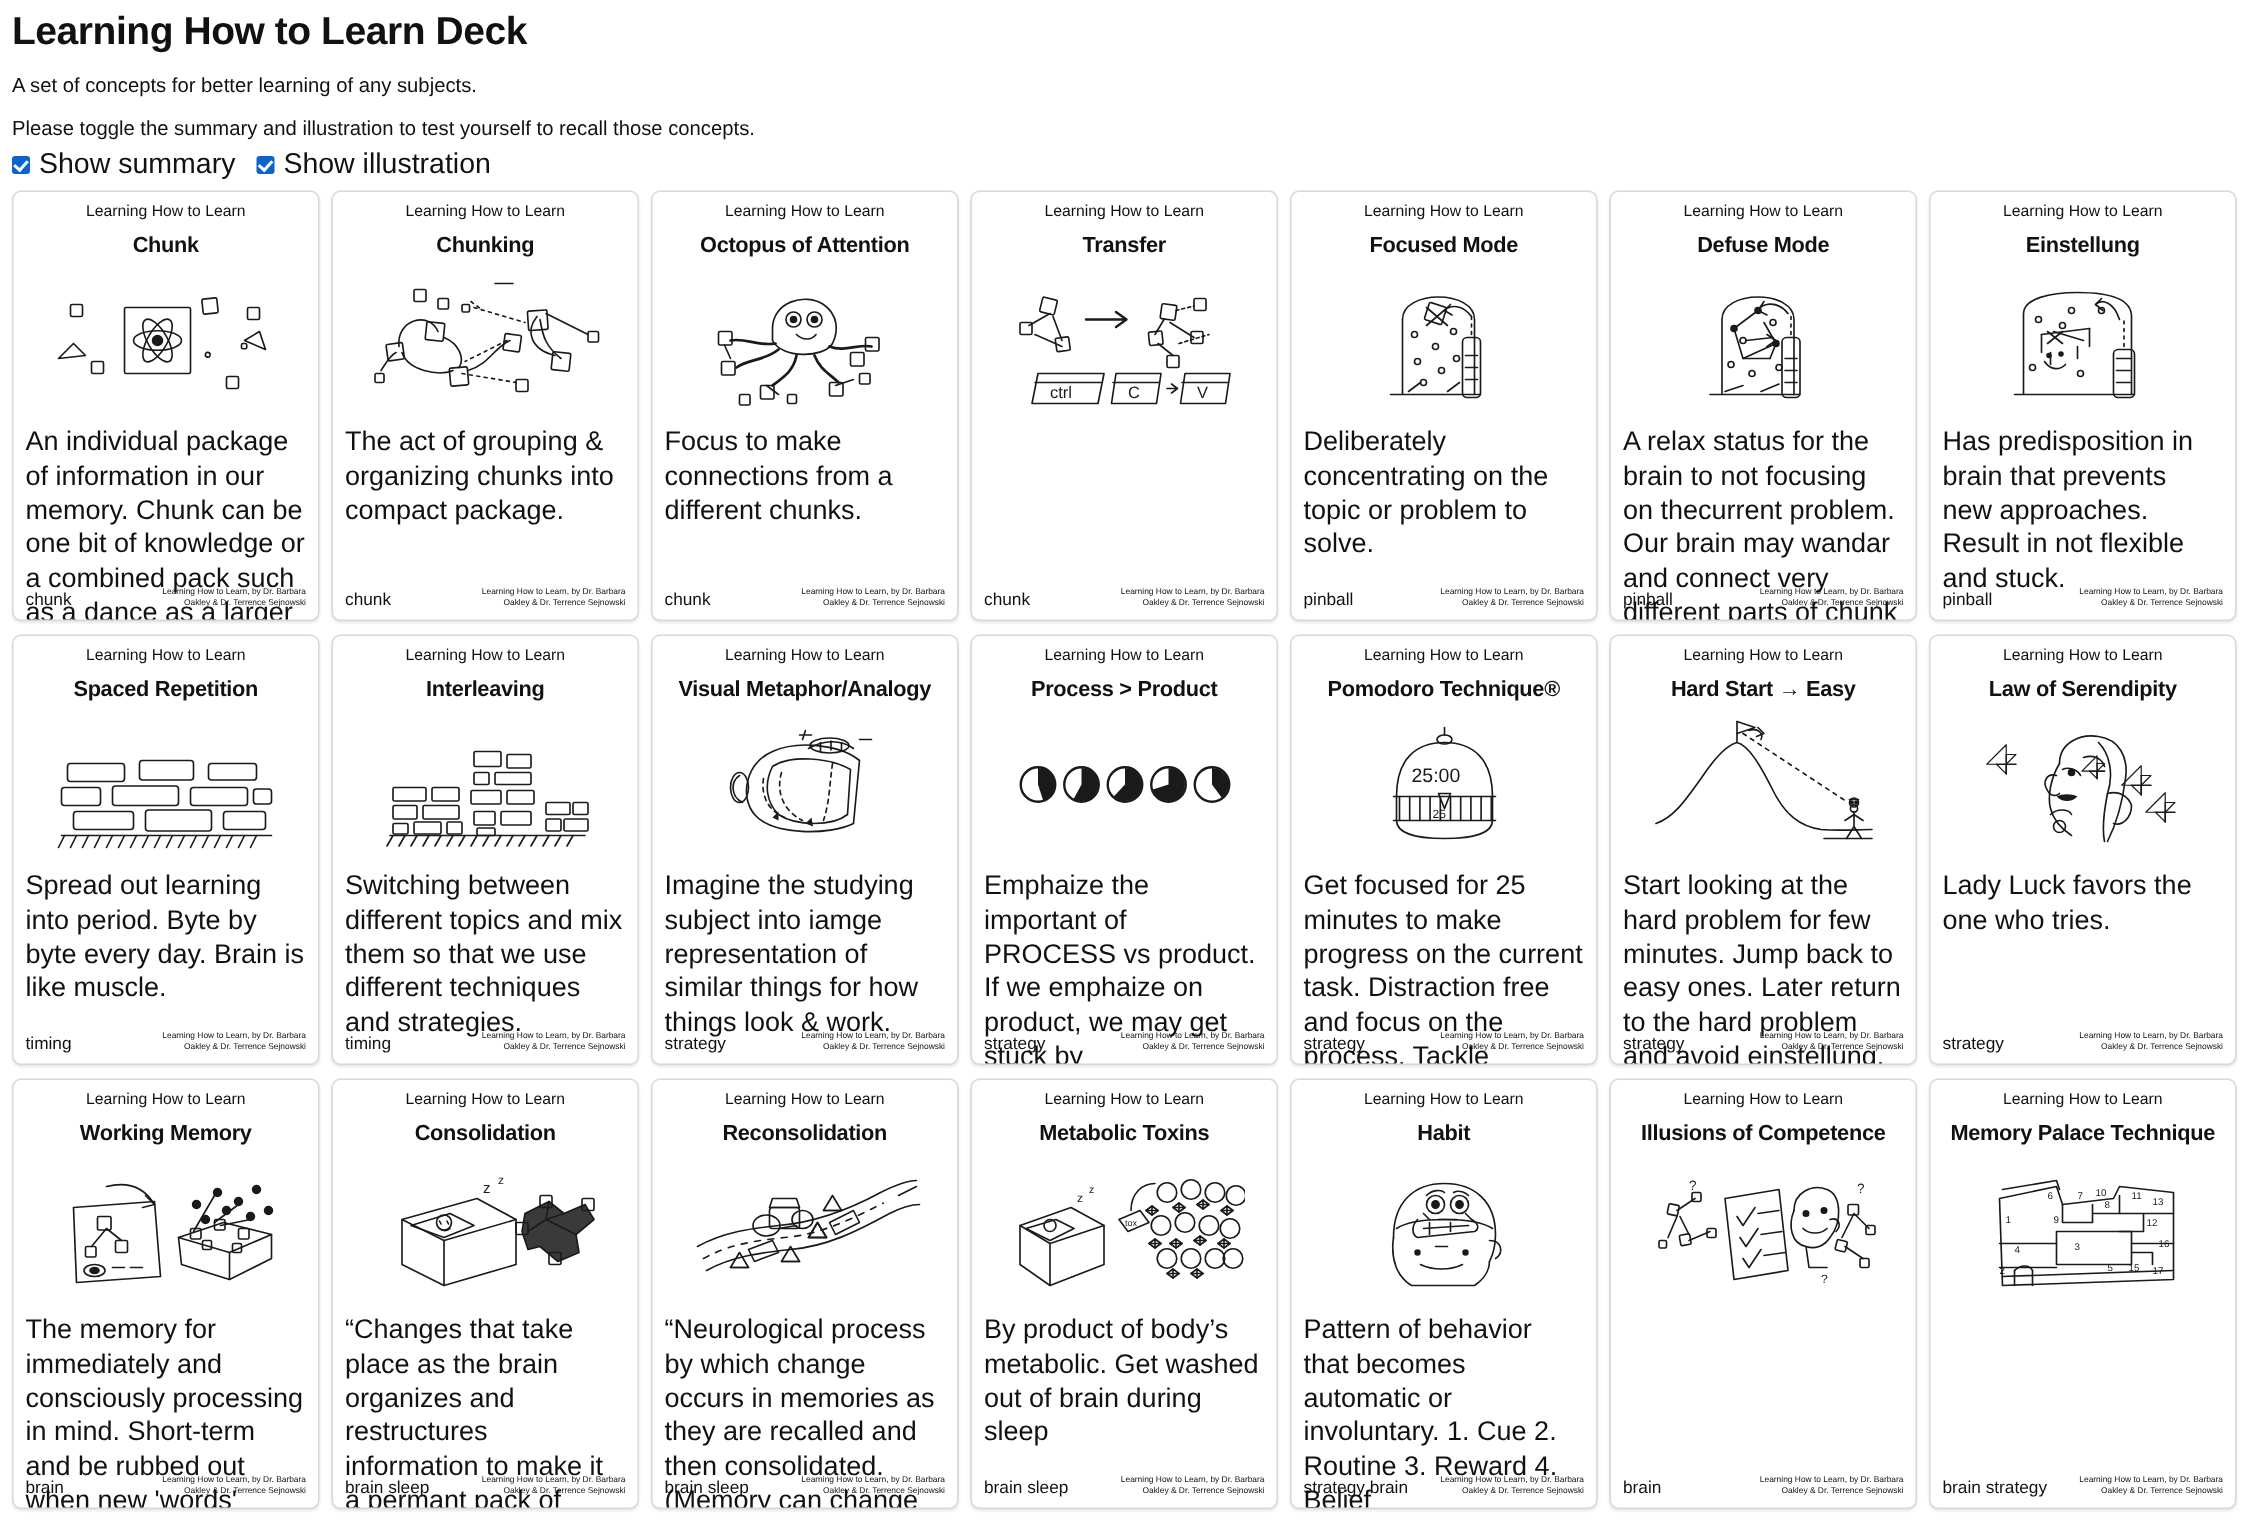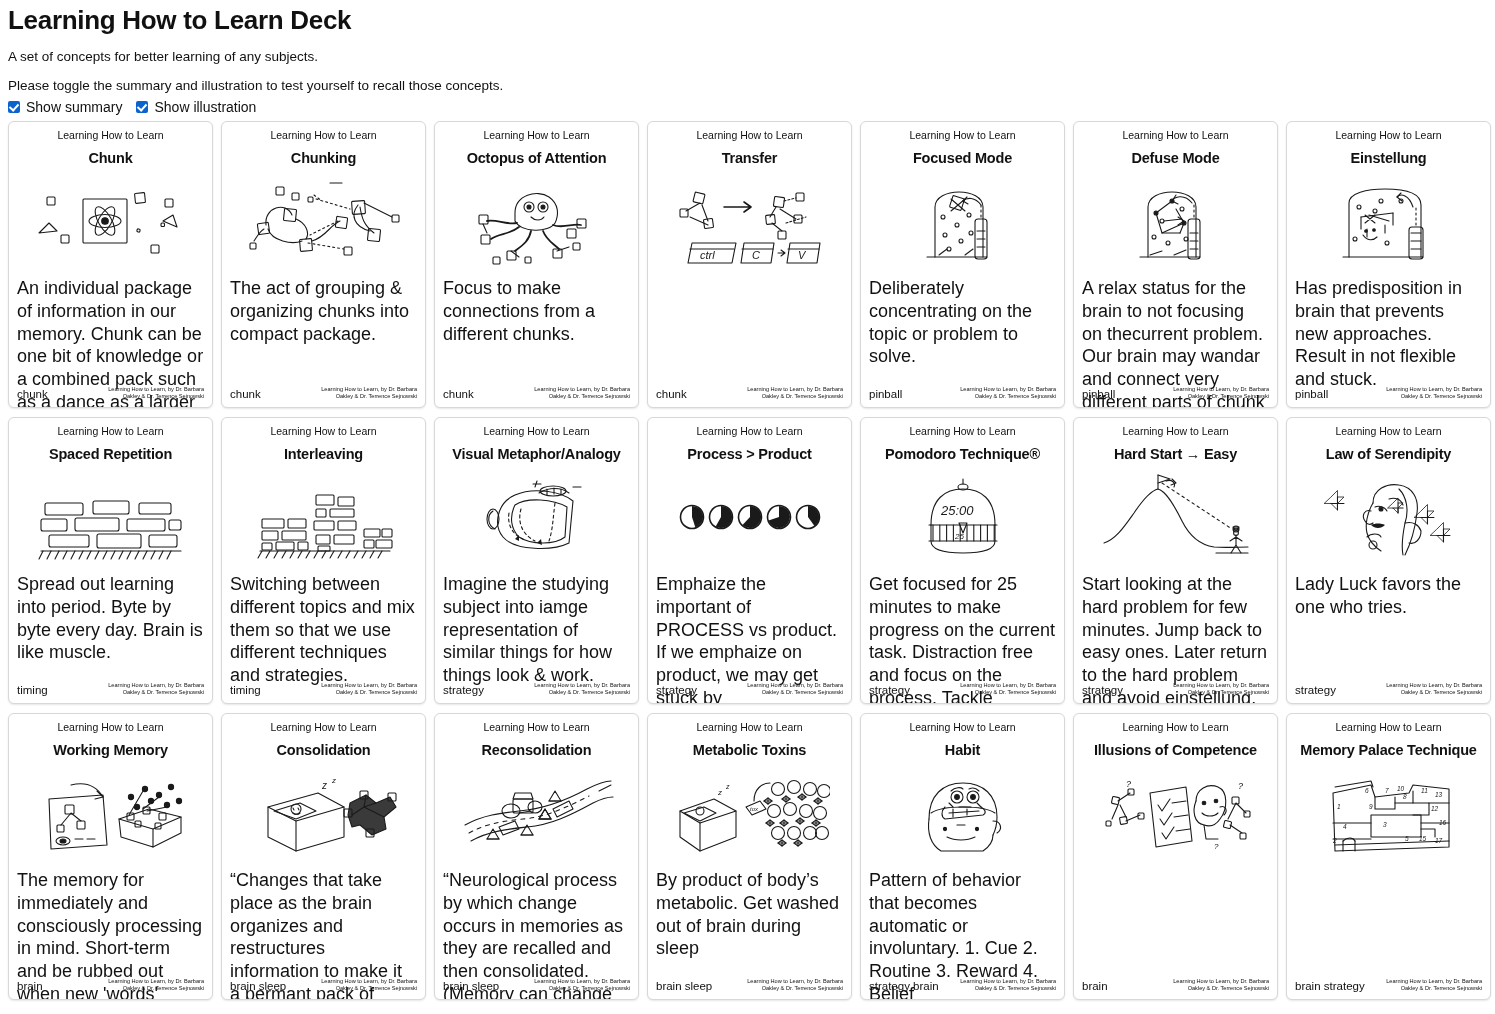--- a/index.html
+++ b/index.html
@@ -23,21 +23,21 @@
   .cb {
     width: 12px; height: 12px; border-radius: 2px;
     background: #0b63ce; position: relative; display: inline-block;
     flex: 0 0 auto; margin-right: 2px;
   }
   .cb::after {
     content: ""; position: absolute; left: 3px; top: 1px;
     width: 4px; height: 7px; border: solid #ffffff;
     border-width: 0 2px 2px 0; transform: rotate(42deg);
   }
-  .cb-label { font-size: 14px; margin-right: 10px; }
+  .cb-label { font-size: 19px; margin-right: 10px; }
 
   .grid {
     display: grid;
     grid-template-columns: repeat(7, 205px);
     column-gap: 8px;
     row-gap: 9px;
   }
   .card {
     width: 205px; height: 287px;
     border: 1px solid #d8d8d8;
@@ -47,21 +47,21 @@
     padding: 7px 8px 6px 8px;
     display: flex; flex-direction: column;
     position: relative;
     overflow: hidden;
   }
   .deck-name { font-size: 10.5px; text-align: center; line-height: 1.2; }
   .card-title {
     font-size: 14.5px; font-weight: bold; text-align: center;
     margin-top: 9px; line-height: 1.15; letter-spacing: -0.2px;
   }
-  .illus { height: 100px; margin-top: 4px; display: flex; align-items: flex-start; justify-content: center; font-style: italic; }
+  .illus { height: 100px; margin-top: 4px; display: flex; align-items: flex-start; justify-content: center; }
   .illus svg { display: block; }
   .summary { font-size: 18px; line-height: 1.27; margin-top: 6px; }
   .footer {
     position: absolute; left: 8px; right: 8px; bottom: 6px;
     display: flex; align-items: flex-end; justify-content: space-between;
   }
   .tag { font-size: 11.5px; line-height: 1.1; }
   .attrib { font-size: 5.6px; line-height: 1.35; text-align: right; max-width: 112px; }
 </style>
 </head>

